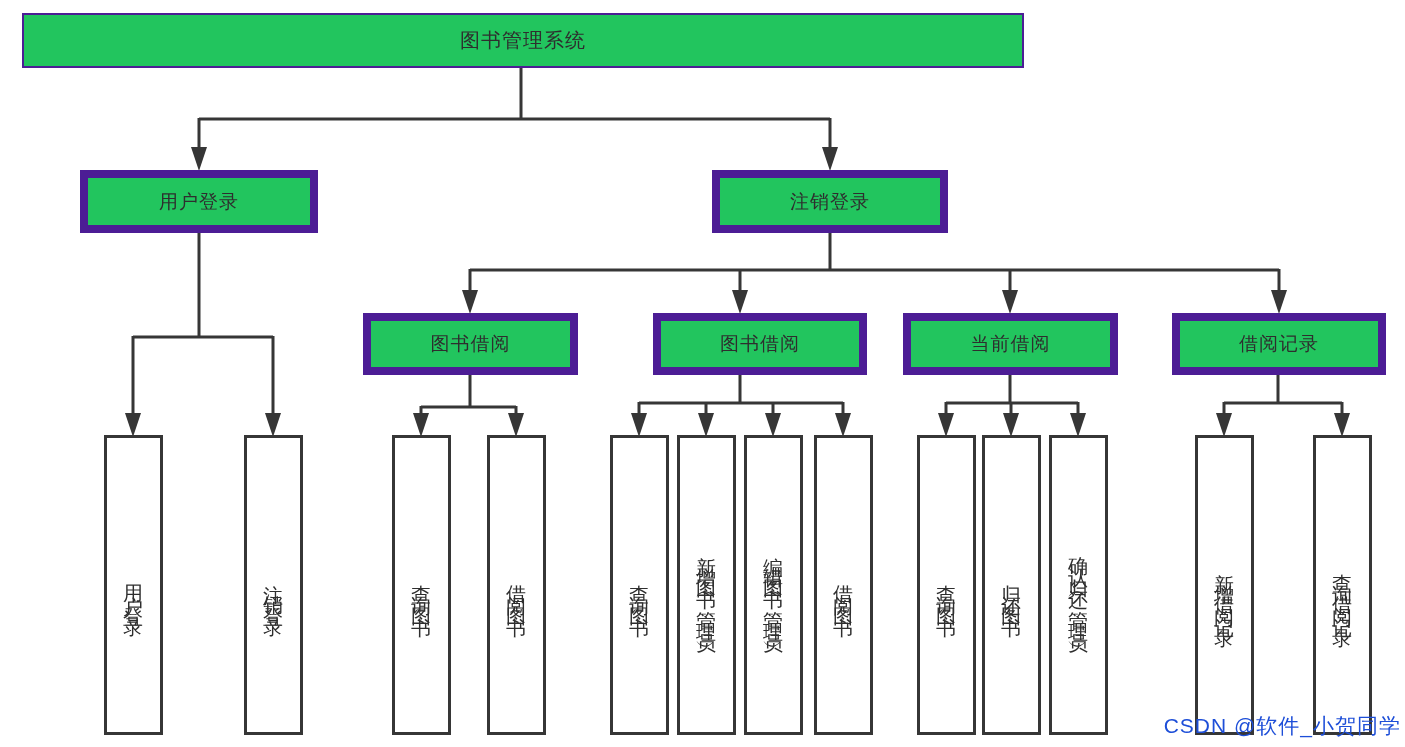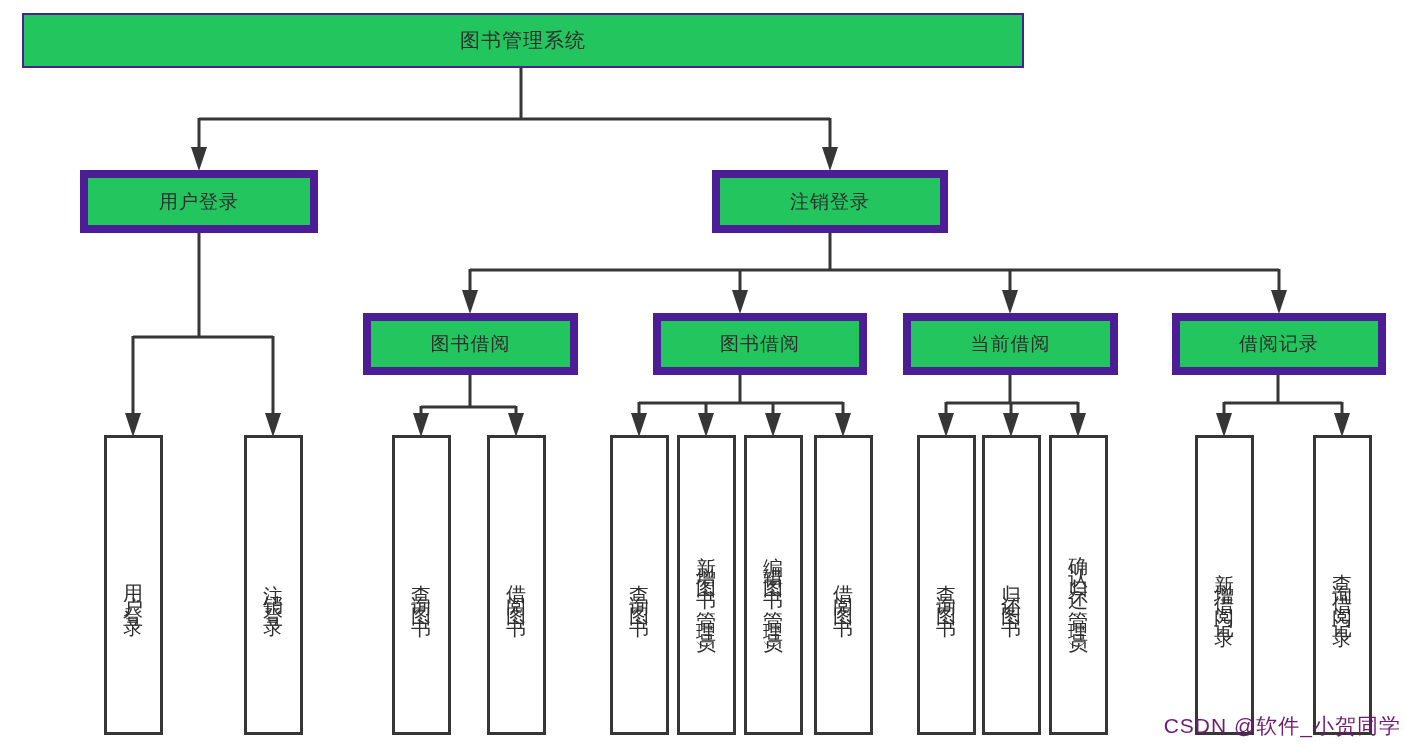--- a/index.html
+++ b/index.html
@@ -40,21 +40,21 @@
     padding-top:11px; 
   }
   .l1{left:104px;}  .l2{left:244px;}
   .l3{left:392px;}  .l4{left:487px;}
   .l5{left:610px;}  .l6{left:677px;}  .l7{left:744px;}  .l8{left:814px;}
   .l9{left:917px;}  .l10{left:982px;} .l11{left:1049px;}
   .l12{left:1195px;}.l13{left:1313px;}
 
   .watermark{
     position:absolute;right:4px;top:712px;
-    font-size:21px;color:#701a75;letter-spacing:1px;white-space:nowrap;
+    font-size:21px;color:#1d4ed8;letter-spacing:1px;white-space:nowrap;
   }
 </style>
 </head>
 <body>
 
 <div class="stage">
 
   <svg class="wires" viewBox="0 0 1405 747" aria-hidden="true">
 
     <g>

